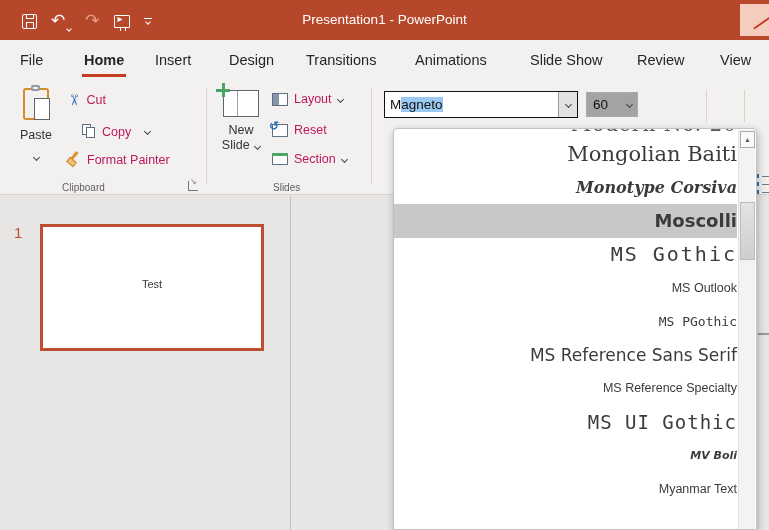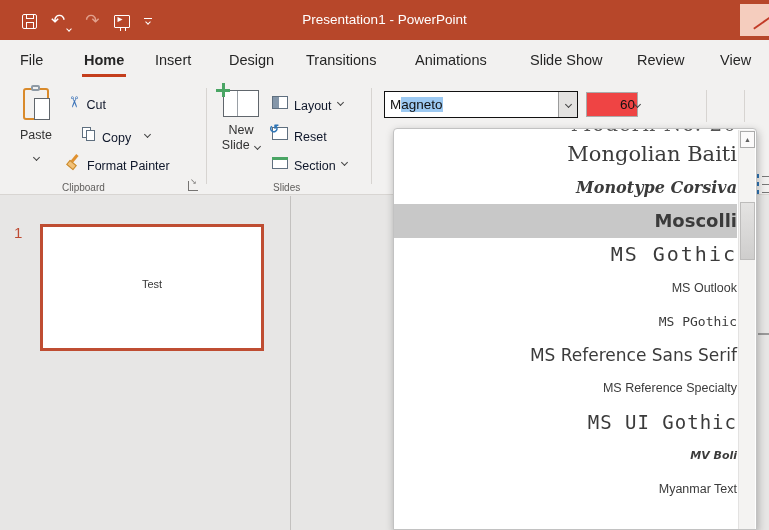--- a/index.html
+++ b/index.html
@@ -33,21 +33,21 @@
   .tab:nth-child(1){left:20px;} .tab:nth-child(2){left:84px;} .tab:nth-child(3){left:155px;}
   .tab:nth-child(4){left:229px;} .tab:nth-child(5){left:306px;} .tab:nth-child(6){left:415px;}
   .tab:nth-child(7){left:530px;} .tab:nth-child(8){left:637px;} .tab:nth-child(9){left:720px;}
   .tab.active { font-weight:bold; }
   .tab.active:after { content:""; position:absolute; left:-2px; right:-2px; bottom:-9px; height:3px; background:#C43E1C; }
 
   
   .ribbon { position:absolute; left:0; top:82px; width:769px; height:113px; background:#F2F1F0; border-bottom:1px solid #D8D5D2; }
   .vsep { position:absolute; top:6px; width:0; height:96px; border-left:1px solid #D7D4D1; }
   .grouplabel { position:absolute; top:100px; font-size:10px; color:#605E5C; }
-  .rtext { font-size:12.5px; color:#0f172a;margin-top:7px; }
+  .rtext { font-size:12.5px; color:#be185d; }
 
   .paste-btn { position:absolute; left:10px; top:4px; width:52px; height:92px; text-align:center; }
   .clipboard { position:relative; width:26px; height:32px; margin:2px auto 0; border:2.5px solid #D98A2B; border-radius:3px; background:#F2F1F0; }
   .clipboard .clip { position:absolute; left:6px; top:-5px; width:9px; height:6px; border:2px solid #8E9AA5; border-radius:2px; background:#F2F1F0; }
   .clipboard .page { position:absolute; left:9px; top:8px; width:16px; height:22px; background:#fff; border:1.6px solid #60666c; }
   .paste-label { margin-top:8px; font-size:12.5px; color:#333; }
   .paste-chev { margin-top:4px; }
 
   .clip-item { position:absolute; display:flex; align-items:center; gap:6px; }
   .cut-ic { color:#3A72B8; font-size:15px; transform:rotate(90deg); display:inline-block; }
@@ -74,21 +74,21 @@
   .reset-ic { width:16px; height:13px; border:1.4px solid #5F6F7F; background:#fff; position:relative; }
   .reset-ic:before { content:"↺"; position:absolute; left:-4px; top:-6px; color:#2E75B6; font-size:12px; font-weight:bold; }
   .section-ic { width:16px; height:12px; border:1.4px solid #5F6F7F; background:#fff; position:relative; }
   .section-ic:before { content:""; position:absolute; left:-1px; top:-1px; right:-1px; height:3px; background:#4AA564; }
 
   
   .font-combo { position:absolute; left:384px; top:91px; width:194px; height:27px; background:#fff; border:1.5px solid #111; display:flex; align-items:center; z-index:60; }
   .font-combo .txt { padding-left:5px; font-size:13.5px; color:#111; }
   .font-combo .sel { background:#9CC9F2; }
   .combo-btn { position:absolute; right:0; top:0; width:19px; height:100%; background:#E3E2E1; border-left:1px solid #9b9b9b; display:flex; align-items:center; justify-content:center; }
-  .size-combo { position:absolute; left:586px; top:92px; width:52px; height:25px; background:#ef4444; border:1px solid #ABABAB; display:flex; align-items:center;padding-left:27px; }
+  .size-combo { position:absolute; left:586px; top:92px; width:52px; height:25px; background:#a3a3a3; border:1px solid #ABABAB; display:flex; align-items:center; }
   .size-combo .txt { padding-left:6px; font-size:13.5px; color:#111; flex:1; }
   .size-combo .cb { width:16px; display:flex; justify-content:center; }
   .fontsize-btn { position:absolute; top:94px; display:flex; align-items:flex-start; }
   .fs-A { font-size:17px; color:#3b3b3b; line-height:18px; }
   .fs-A.small { font-size:13px; line-height:20px; }
   .fs-mark { color:#2E75B6; font-weight:bold; font-size:11px; line-height:10px; }
   .clearfmt-btn { position:absolute; left:714px; top:94px; width:28px; }
   .clearfmt-btn .fs-A { position:relative; }
   .clearfmt-btn .diamond { position:absolute; left:12px; top:9px; width:8px; height:8px; background:#BE3FB3; transform:rotate(45deg); border:1px solid #8e2c86; }
   .clearfmt-btn .diamond:before { content:""; position:absolute; left:1px; top:1px; width:3px; height:3px; background:#E9A9E2; }

